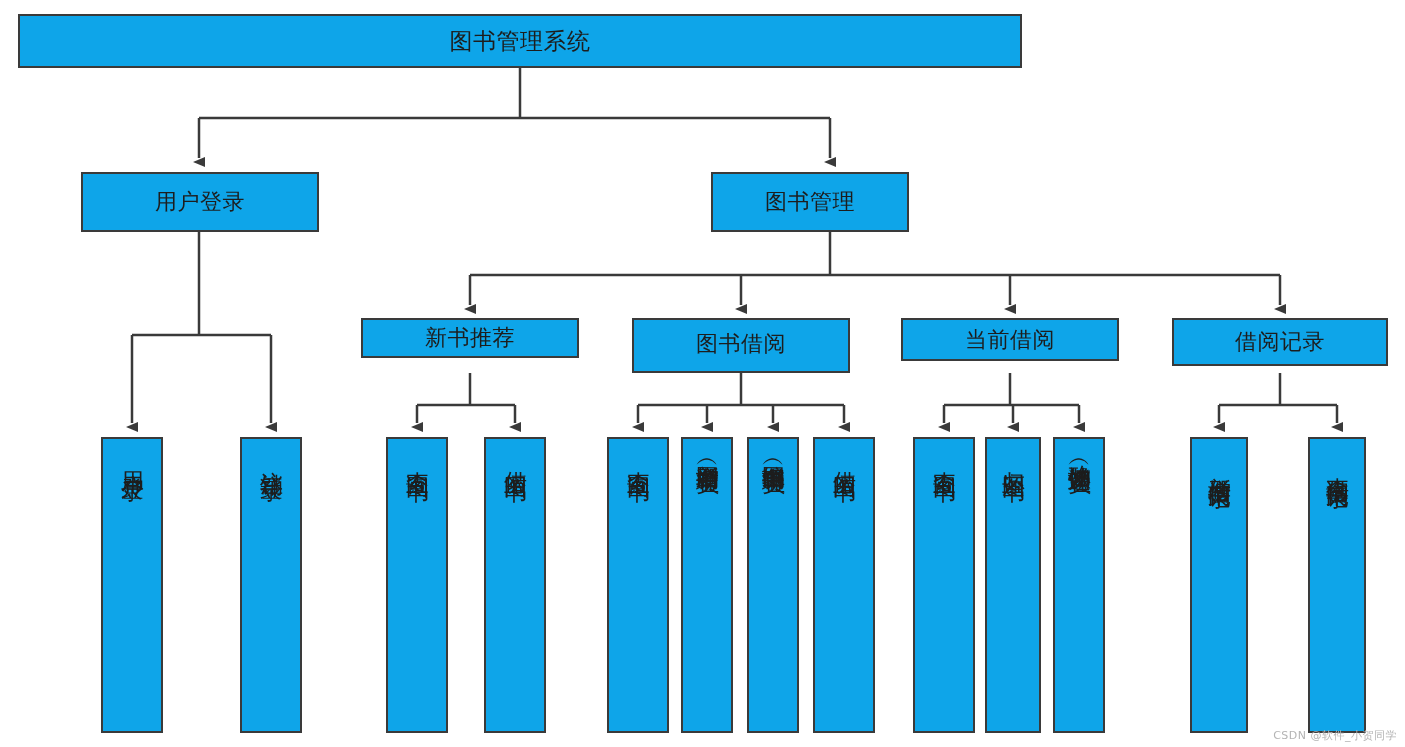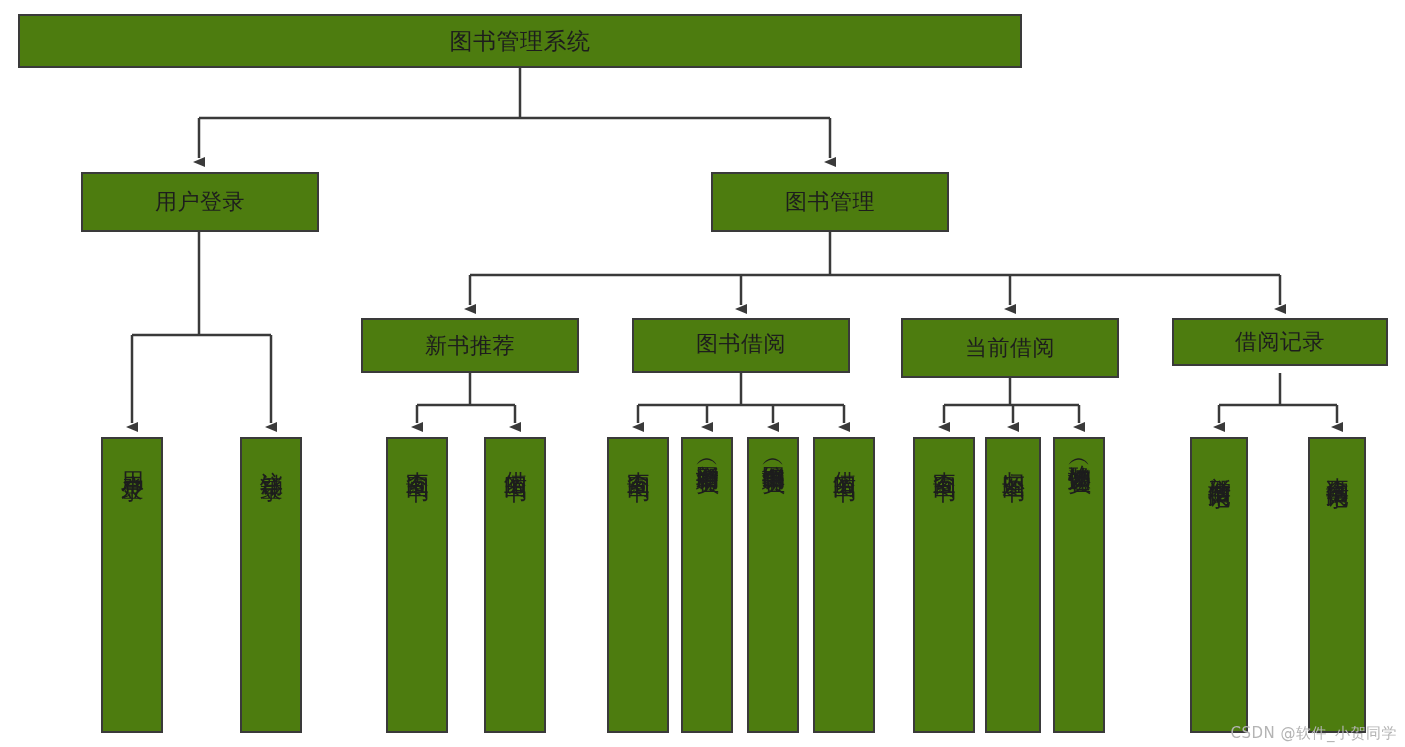--- a/index.html
+++ b/index.html
@@ -17,21 +17,21 @@
   }
   svg#wires{
     position:absolute;
     left:0; top:0;
     width:1405px; height:747px;
     pointer-events:none;
   }
   .node{
     position:absolute;
     box-sizing:border-box;
-    background:#4d7c0f;
+    background:#0ea5e9;
     border:2.5px solid #3a3a3a;
     display:flex;
     align-items:center;
     justify-content:center;
     z-index:2;
   }
   .node .label{
     font-size:22px;
     line-height:1.0;
     letter-spacing:0.5px;
@@ -55,21 +55,21 @@
     font-size:23px;
     line-height:1.12;
     letter-spacing:3px;
     white-space:nowrap;
     display:block;
   }
   .watermark{
     position:absolute;
     right:8px;
     bottom:4px;
-    font-size:15px;
+    font-size:11px;
     color:#b4b4b4;
     z-index:5;
     white-space:nowrap;
     letter-spacing:0.5px;
   }
 </style>
 </head>
 <body>
 
 <div id="stage">
@@ -124,31 +124,31 @@
     </g>
   </svg>
 
   <div class="node root" style="left:18px; top:14px; width:1004px; height:54px;">
     <span class="label">图书管理系统</span>
   </div>
 
   <div class="node mid" style="left:81px; top:172px; width:238px; height:60px;">
     <span class="label">用户登录</span>
   </div>
-  <div class="node mid" style="left:711px; top:172px; width:238px; height:60px;">
+  <div class="node mid" style="left:711px; top:172px; width:198px; height:60px;">
     <span class="label">图书管理</span>
   </div>
 
-  <div class="node mid" style="left:361px; top:318px; width:218px; height:55px;">
+  <div class="node mid" style="left:361px; top:318px; width:218px; height:40px;">
     <span class="label">新书推荐</span>
   </div>
   <div class="node mid" style="left:632px; top:318px; width:218px; height:55px;font-family:Liberation Mono, monospace;">
     <span class="label">图书借阅</span>
   </div>
-  <div class="node mid" style="left:901px; top:318px; width:218px; height:60px;">
+  <div class="node mid" style="left:901px; top:318px; width:218px; height:43px;">
     <span class="label">当前借阅</span>
   </div>
   <div class="node mid" style="left:1172px; top:318px; width:216px; height:48px;">
     <span class="label">借阅记录</span>
   </div>
 
   <div class="node leaf" style="left:101px; top:437px; width:62px; height:296px;">
     <span class="label">用户登录</span>
   </div>
   <div class="node leaf" style="left:240px; top:437px; width:62px; height:296px;">

